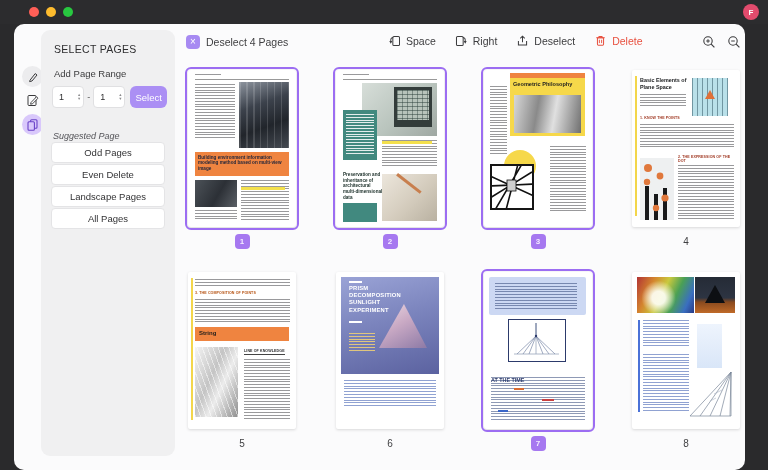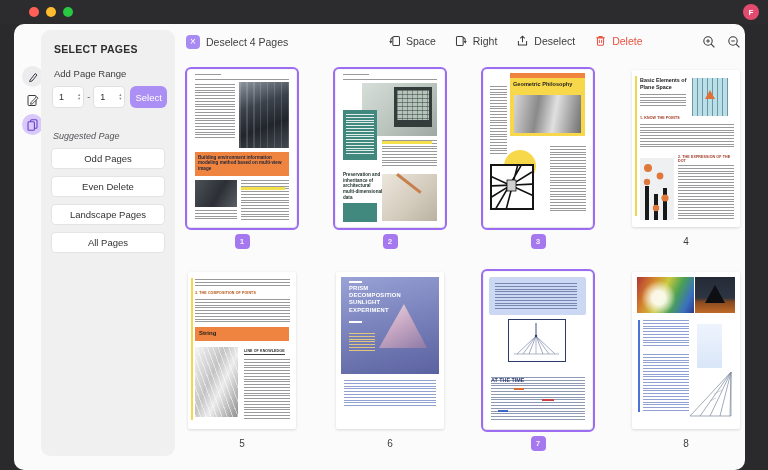--- a/index.html
+++ b/index.html
@@ -22,32 +22,32 @@
 
   
   .rail-btn{position:absolute;left:8px;width:21px;height:21px;border-radius:50%;
             display:flex;align-items:center;justify-content:center;}
   .rail-1{top:42px;background:#ececee;}
   .rail-2{top:66px;background:transparent;}
   .rail-3{top:90px;background:#d9c8fb;}
 
   
   .panel{position:absolute;left:27px;top:6px;width:134px;bottom:14px;background:#f0f0f1;border-radius:9px;}
-  .panel-title{margin:13px 0 0 13px;font-size:10.5px;font-weight:bold;color:#2d2d2f;letter-spacing:.3px;}
+  .panel-title{margin:13px 0 0 13px;font-size:10.5px;font-weight:normal;color:#2d2d2f;letter-spacing:.3px;}
   .add-label{margin:13px 0 0 13px;font-size:9.5px;color:#3c3c3e;}
   .range-row{margin:7px 8px 0 11px;display:flex;align-items:center;gap:3px;}
   .num-input{width:33px;height:20px;background:#fff;border:1px solid #e0e0e2;border-radius:4px;
              display:flex;align-items:center;}
   .num-val{flex:1;padding-left:6px;font-size:9px;color:#2d2d2f;}
   .spin{display:flex;flex-direction:column;line-height:4px;font-size:4.5px;color:#8a8a8c;padding-right:3px;}
   .dash{font-size:9px;color:#555;}
   .select-btn{width:40px;height:22px;background:#ab8ff4;border-radius:6px;color:#fff;font-size:9.5px;
               display:flex;align-items:center;justify-content:center;margin-left:2px;}
   .suggested-label{margin:23px 0 0 12px;font-size:9px;color:#55555a;font-style:italic;}
-  .sug-btn{margin:7px auto 0;width:112px;height:19px;background:#fff;border:1px solid #e4e4e6;
+  .sug-btn{margin:1px auto 0;width:112px;height:19px;background:#fff;border:1px solid #e4e4e6;
            border-radius:4px;font-size:9.5px;color:#323234;
            display:flex;align-items:center;justify-content:center;}
 
   
   .deselect{position:absolute;left:172px;top:11px;display:flex;align-items:center;gap:6px;}
   .x-badge{width:14px;height:14px;background:#a78af2;border-radius:4px;color:#fff;font-size:10px;
            display:flex;align-items:center;justify-content:center;line-height:1;}
   .deselect-label{font-size:10.5px;color:#3f3f41;}
   .tb-center{position:absolute;left:374px;top:10px;display:flex;gap:19px;align-items:center;}
   .tb-btn{display:flex;align-items:center;gap:5px;}

